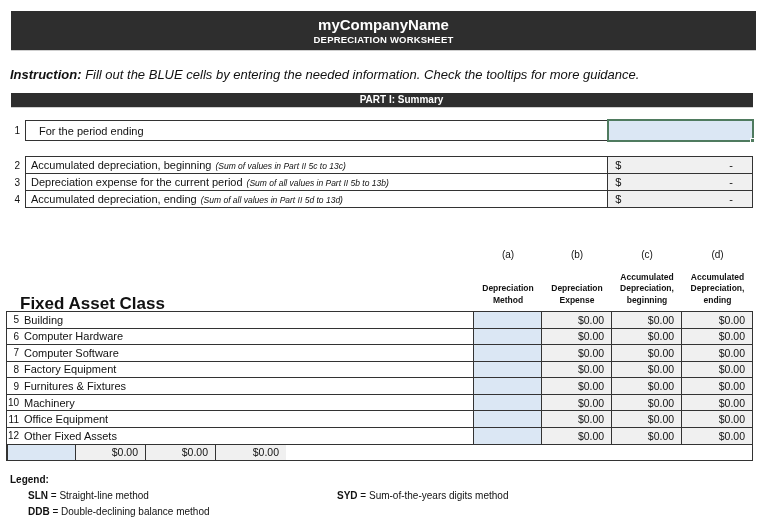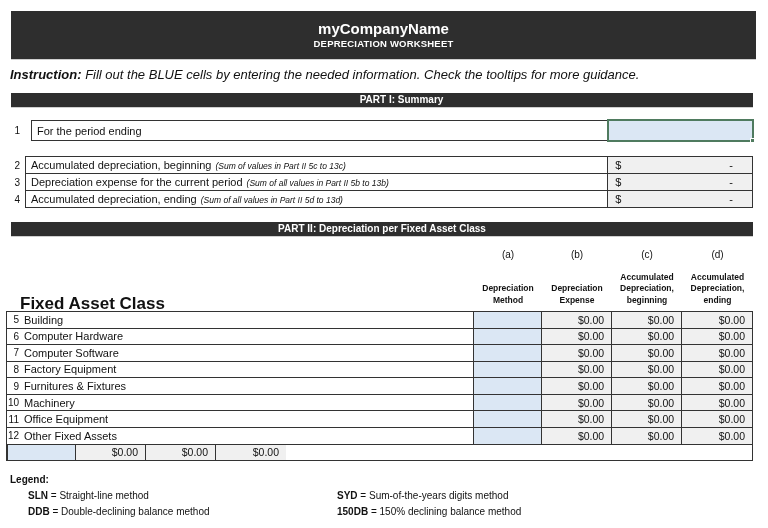--- a/index.html
+++ b/index.html
@@ -2,21 +2,21 @@
 <html><head>
 <meta charset="utf-8">
 <style>
   * { margin:0; padding:0; box-sizing:border-box; }
   html,body { background:#ffffff; }
   body { font-family:"Liberation Sans", sans-serif; color:#111; }
   .page { position:relative; width:768px; height:528px; background:#fff; overflow:hidden; }
 
   
   .topbar {
-    position:absolute; left:11px; top:11px; width:745px; height:48px;
+    position:absolute; left:11px; top:11px; width:745px; height:39px;
     background:#2e2e2e; color:#fff; display:flex; flex-direction:column;
     align-items:center; justify-content:center; box-shadow:0 1px 0 #cfcfcf;
   }
   .company { font-size:15px; font-weight:bold; line-height:18px; }
   .subtitle { font-size:9.5px; font-weight:bold; line-height:12px; letter-spacing:.2px; }
 
   
   .instruction { position:absolute; left:10px; top:67px; font-size:13px; font-style:italic; }
   .instruction .lbl { font-weight:bold; }
 
@@ -27,23 +27,23 @@
     box-shadow:0 1px 0 #cfcfcf;
   }
   .part1-bar { top:93px;padding-left:39px; }
   .part2-bar { top:222px; }
 
   
   .p1num { position:absolute; left:4px; width:16px; text-align:right; font-size:10px; }
   .n1 { top:125px; } .n2 { top:160px; } .n3 { top:177px; } .n4 { top:194px; }
 
   .p1r1-desc {
-    position:absolute; left:31px; top:120px; width:583px; height:21px;
+    position:absolute; left:25px; top:120px; width:583px; height:21px;
     border:1px solid #333; background:#fff; display:flex; align-items:center;
-    padding-left:5px; font-size:11px;
+    padding-left:13px; font-size:11px;
   }
   .p1r1-input {
     position:absolute; left:607px; top:119px; width:147px; height:23px;
     background:#dbe7f4; border:2px solid #4f7b5f;
   }
   .sel-handle { position:absolute; right:-3px; bottom:-3px; width:5px; height:5px; background:#4f7b5f; border:1px solid #fff; }
 
   .p1rows {
     position:absolute; left:25px; top:156px; width:728px; height:52px;
     border:1px solid #333; display:flex; flex-direction:column;
@@ -155,21 +155,20 @@
         <span class="p1label">Accumulated depreciation, ending</span>
         <span class="p1note">(Sum of all values in Part II 5d to 13d)</span>
       </div>
       <div class="p1val">
         <span>$</span>
         <span>-</span>
       </div>
     </div>
   </div>
 
-  <div class="part-bar part2-bar">PART II: Depreciation per Fixed Asset Class</div>
 
   <div class="colletters">
     <div class="cl-a">(a)</div>
     <div class="cl-b">(b)</div>
     <div class="cl-c">(c)</div>
     <div class="cl-d">(d)</div>
   </div>
 
   <div class="colheads">
     <div class="ch-a">Depreciation Method</div>
@@ -275,18 +274,14 @@
     <span>= Straight-line method</span>
   </div>
   <div class="legend-item li-1">
     <b>DDB</b>
     <span>= Double-declining balance method</span>
   </div>
   <div class="legend-item li-2">
     <b>SYD</b>
     <span>= Sum-of-the-years digits method</span>
   </div>
-  <div class="legend-item li-3">
-    <b>150DB</b>
-    <span>= 150% declining balance method</span>
-  </div>
 
 </div>
 
 </body></html>

